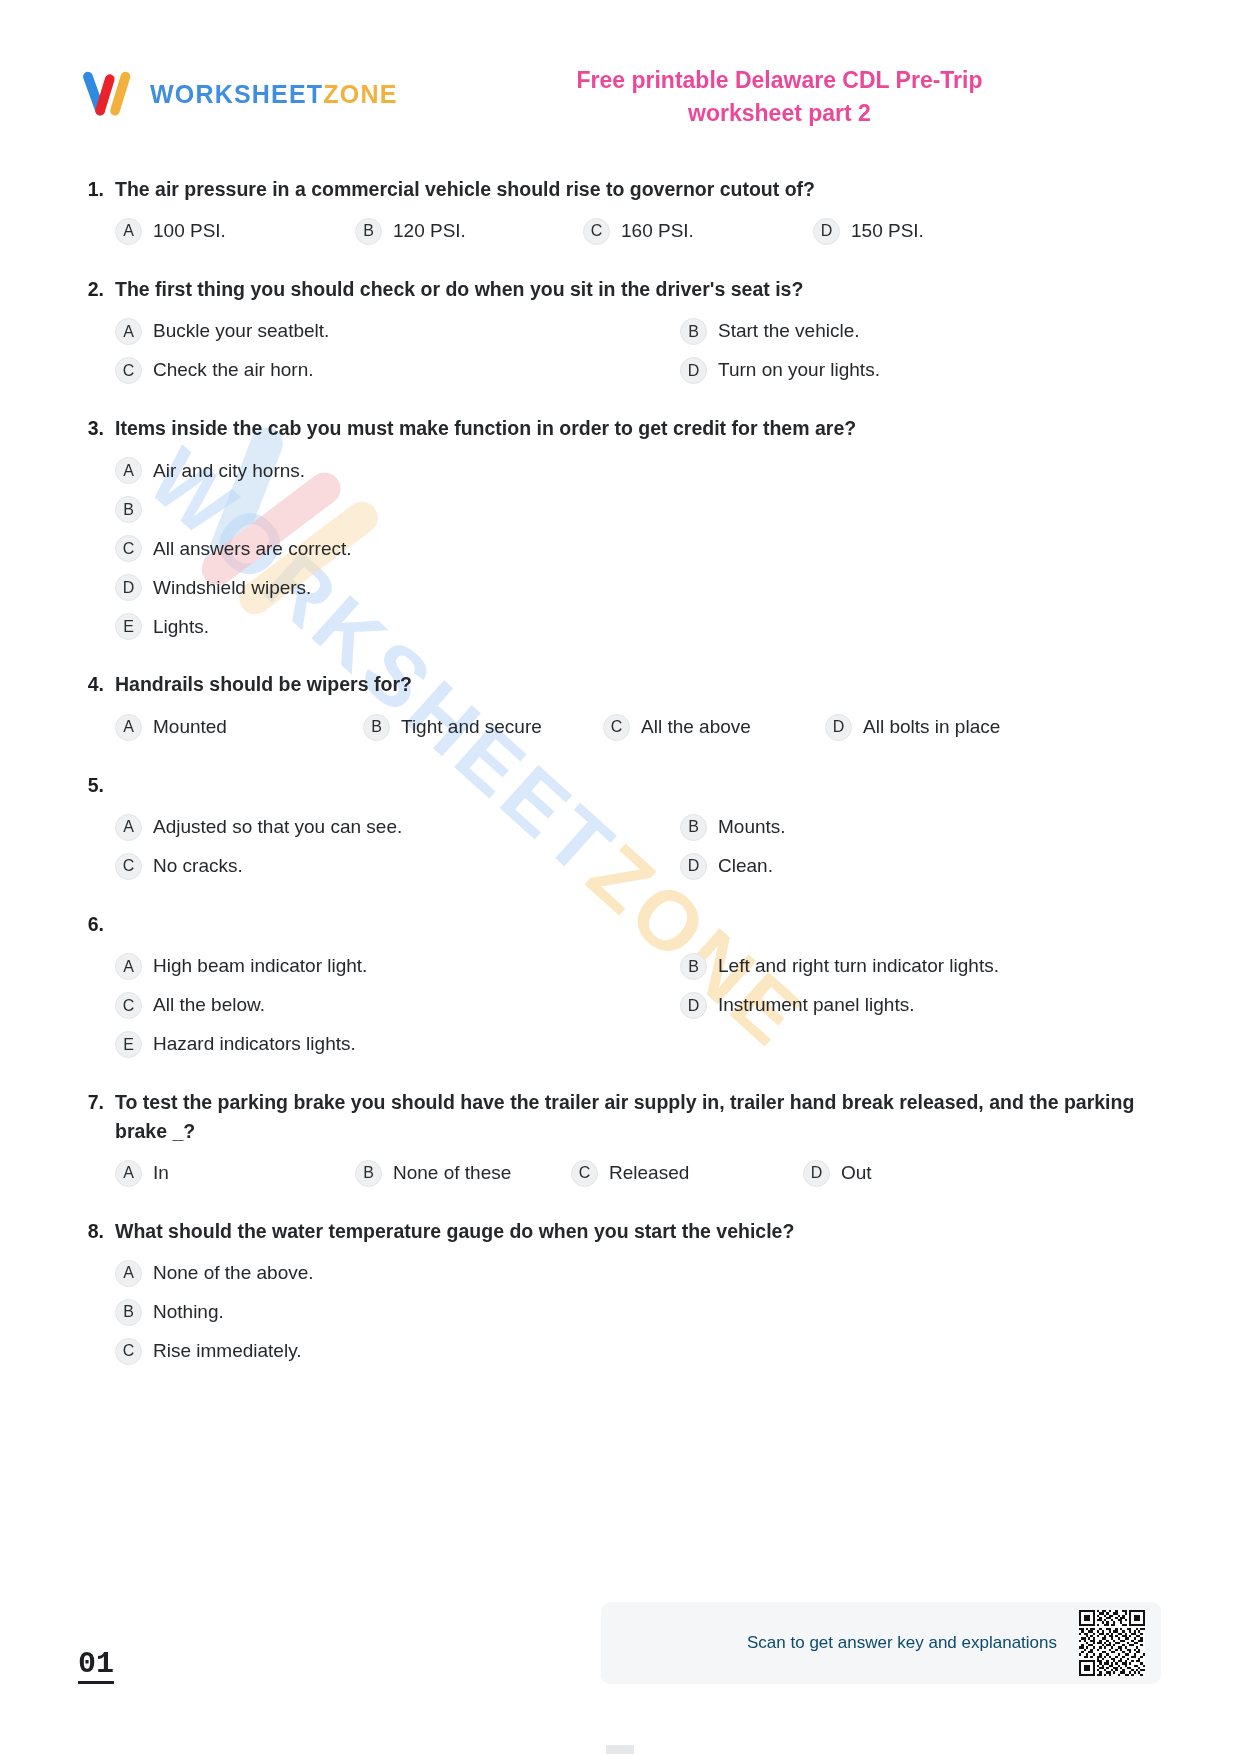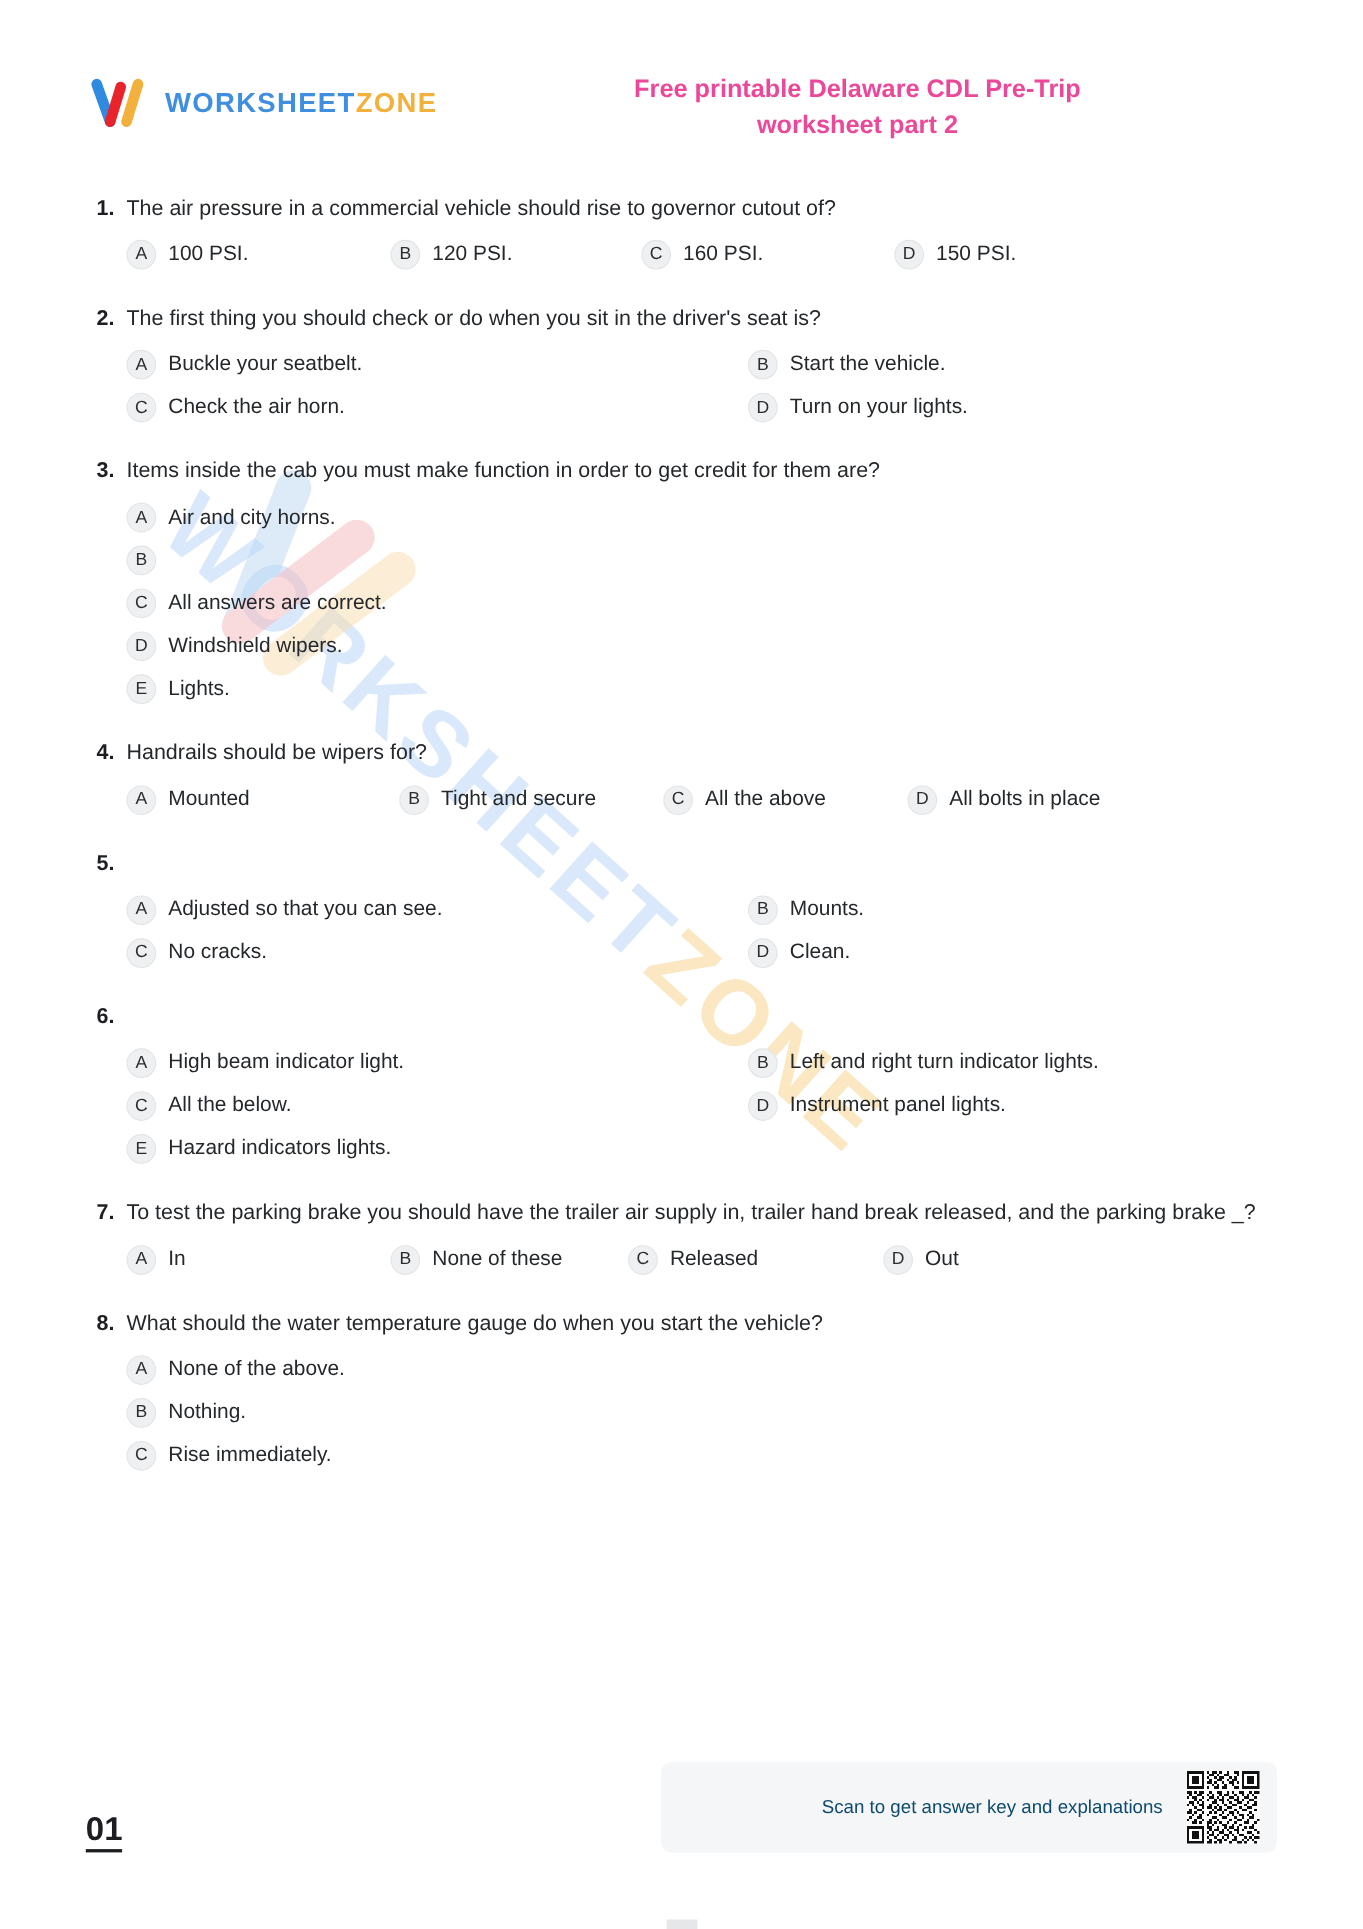--- a/index.html
+++ b/index.html
@@ -92,21 +92,21 @@
     color: #1c1e21;
     min-width: 26px;
     text-align: right;
     line-height: 1.45;
     flex: 0 0 auto;
   }
   .q-text {
     font-size: 19.5px;
     line-height: 1.45;
     color: #25282b;
-    font-weight: 400;
+    font-weight: 700;
   }
   .opts { padding-left: 37px; }
   .opt {
     display: flex;
     align-items: center;
     gap: 11px;
     line-height: 1.4;
   }
   .bubble {
     width: 27px; height: 27px;
@@ -142,20 +142,21 @@
     justify-content: space-between;
     z-index: 3;
   }
   .page-no {
     font-size: 30px;
     font-weight: 700;
     color: #1c1e21;
     border-bottom: 3px solid #1c1e21;
     padding-bottom: 2px;
     line-height: 1;
+    font-family: Liberation Mono, monospace;
   }
   .scan-box {
     background: #f5f6f7;
     border-radius: 9px;
     width: 560px;
     height: 82px;
     display: flex;
     align-items: center;
     justify-content: flex-end;
     gap: 22px;

